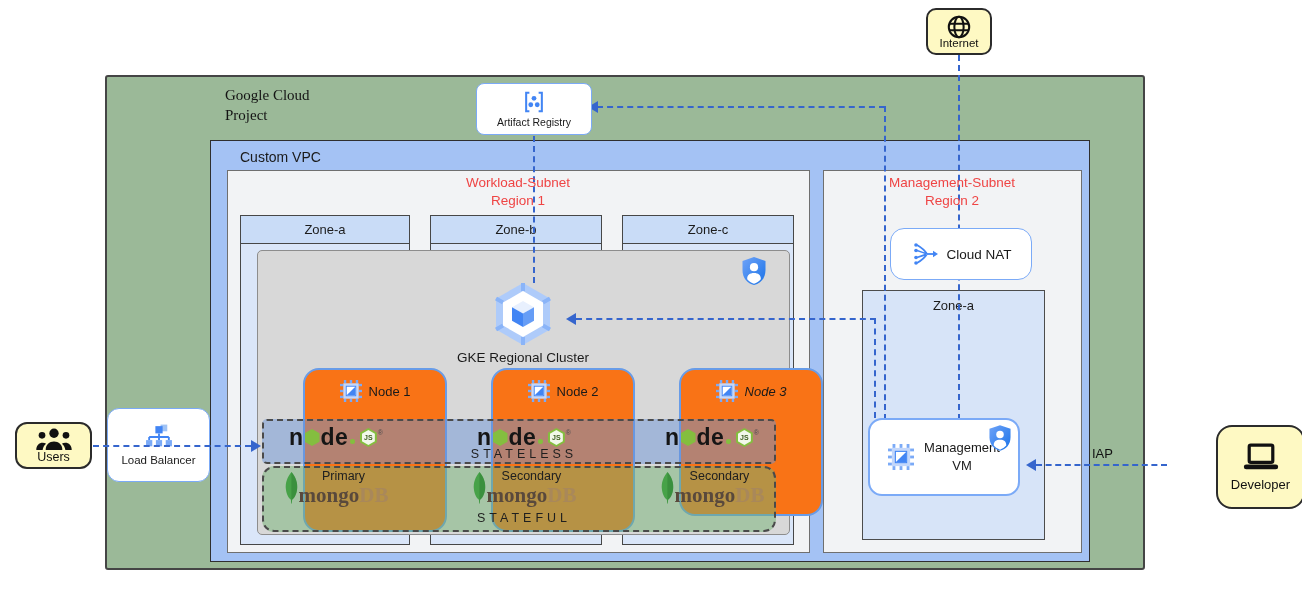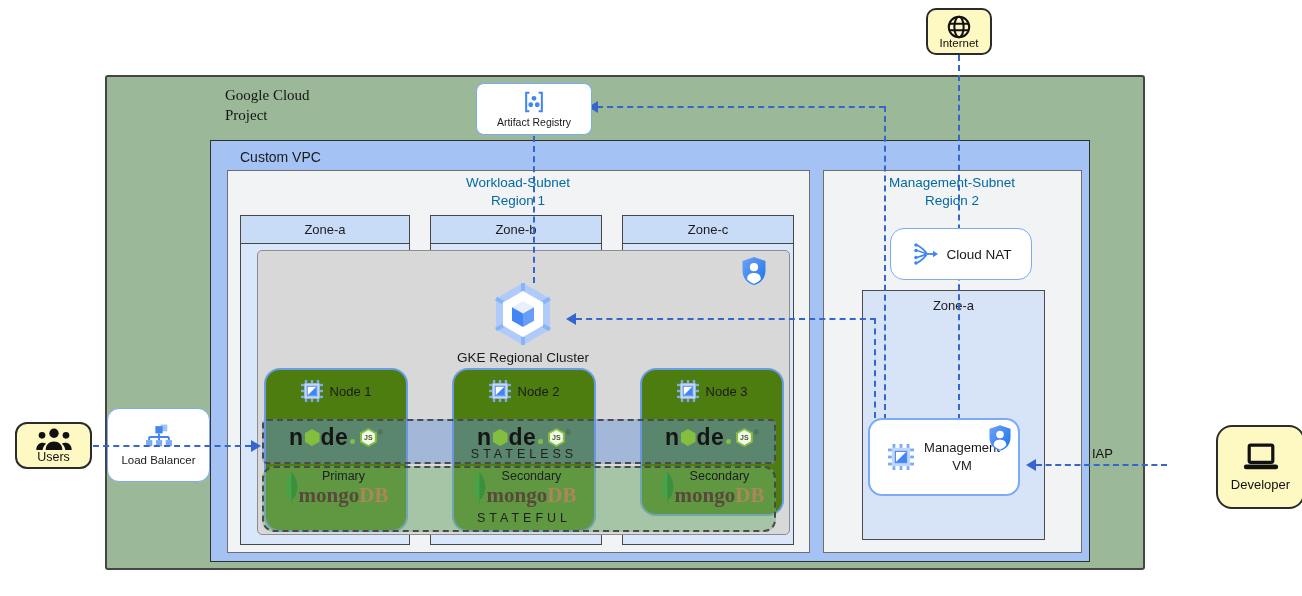--- a/index.html
+++ b/index.html
@@ -15,29 +15,29 @@
   .subnet    { background:#f2f3f5; border:1px solid #6f6f6f; z-index:5; }
   .zone      { background:#dae6f9; border:1px solid #474747; z-index:6; }
   .zone-head { background:#c9dcf7; border-bottom:1px solid #474747; height:28px;
                display:flex; align-items:center; justify-content:center; font-size:13px; color:#1c1c1c; }
   .zone-mgmt { background:#d7e4f8; border:1px solid #4c4c4c; z-index:6; }
   .cluster   { background:#d8d8d8; border:1px solid #8d8d8d; border-radius:5px; z-index:10; }
 
   
   .card { background:#fff; border:1.5px solid #7baaf7; border-radius:10px; z-index:50;
           display:flex; align-items:center; justify-content:center; }
-  .node-box { background:#4d7c0f; border:2px solid #689ce8; border-radius:16px; z-index:12; }
+  .node-box { background:#f97316; border:2px solid #689ce8; border-radius:16px; z-index:12;margin-left:39px; }
 
   
   .ext { background:#fef9c3; border:2px solid #2b2b2b; border-radius:12px; z-index:50;
          display:flex; flex-direction:column; align-items:center; justify-content:center; gap:1px; }
 
   
   .lbl   { color:#1a1a1a; }
-  .title2{ text-align:center; font-size:13.5px; color:#0369a1; line-height:1.35; z-index:41; }
+  .title2{ text-align:center; font-size:13.5px; color:#ef4444; line-height:1.35; z-index:41; }
   .big-label { font-size:15px; line-height:1.3; color:#141414; z-index:4; }
   .spaced { letter-spacing:4px; font-size:12.5px; color:#1f1f1f; text-align:center; z-index:22; }
 
   
   .band-stateless { background:rgba(104,146,216,0.48); border:2px dashed #4a4a4a; border-radius:5px; z-index:20; }
   .band-stateful  { background:rgba(116,178,116,0.50); border:2px dashed #4a4a4a; border-radius:12px; z-index:20; }
 
   
   .dashH { border-top:2px dashed #3565cd; z-index:40; height:0; }
   .dashV { border-left:2px dashed #3565cd; z-index:40; width:0; }
@@ -178,21 +178,21 @@
               <rect x="20.4" y="17.2" width="3.6" height="2.6"></rect>
           </g>
           <rect x="3.6" y="3.6" width="16.8" height="16.8" fill="#c3d7fb"></rect>
           <rect x="6.8" y="6.8" width="10.4" height="10.4" fill="#fff" stroke="#4285f4" stroke-width="1"></rect>
           <path d="M7.3 16.7 L16.7 7.3 V16.7 Z" fill="#4285f4"></path>
         </svg>
       </span>
       <span>Node 2</span>
     </div>
   </div>
-  <div class="abs node-box" style="left:640px; top:368px; width:144px; height:148px;">
+  <div class="abs node-box" style="left:640px; top:368px; width:144px; height:148px;font-style:italic;">
     <div class="node-head">
       <span>
         <svg width="22" height="22" viewBox="0 0 24 24">
           <g fill="#7baaf7">
             <rect x="4.2" y="0" width="2.6" height="3.6"></rect>
               <rect x="10.7" y="0" width="2.6" height="3.6"></rect>
               <rect x="17.2" y="0" width="2.6" height="3.6"></rect>
             <rect x="4.2" y="20.4" width="2.6" height="3.6"></rect>
               <rect x="10.7" y="20.4" width="2.6" height="3.6"></rect>
               <rect x="17.2" y="20.4" width="2.6" height="3.6"></rect>

